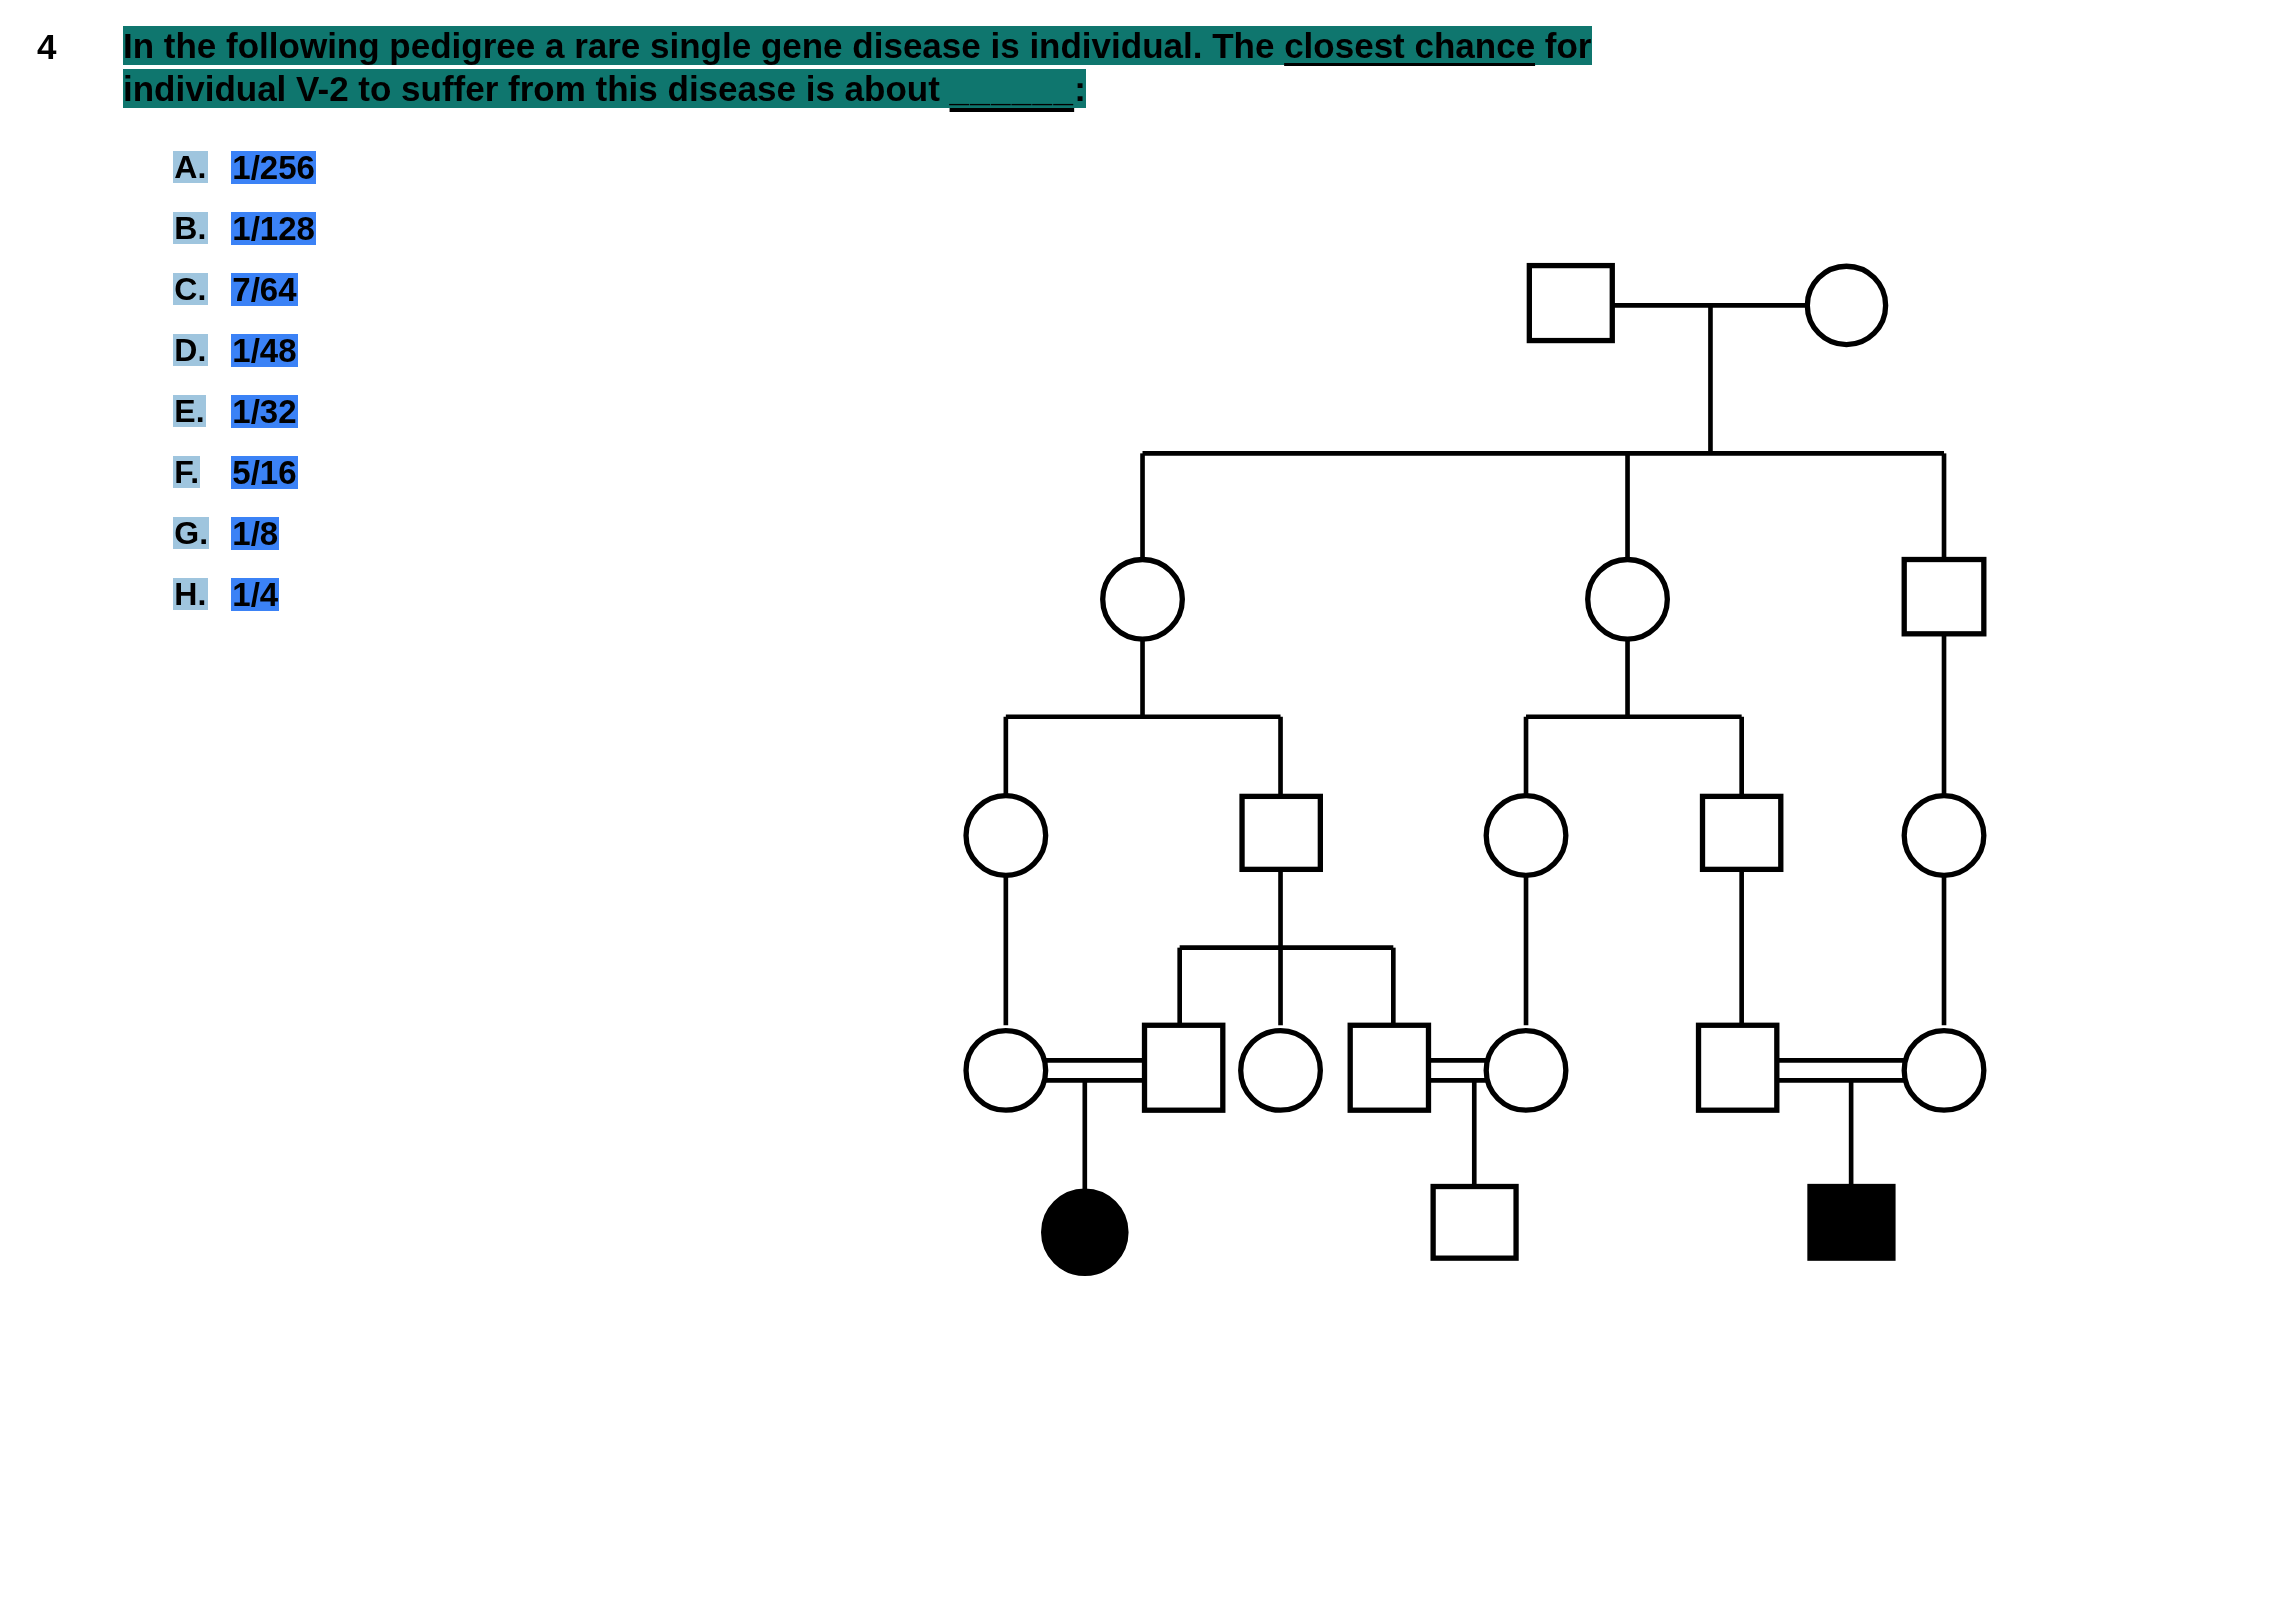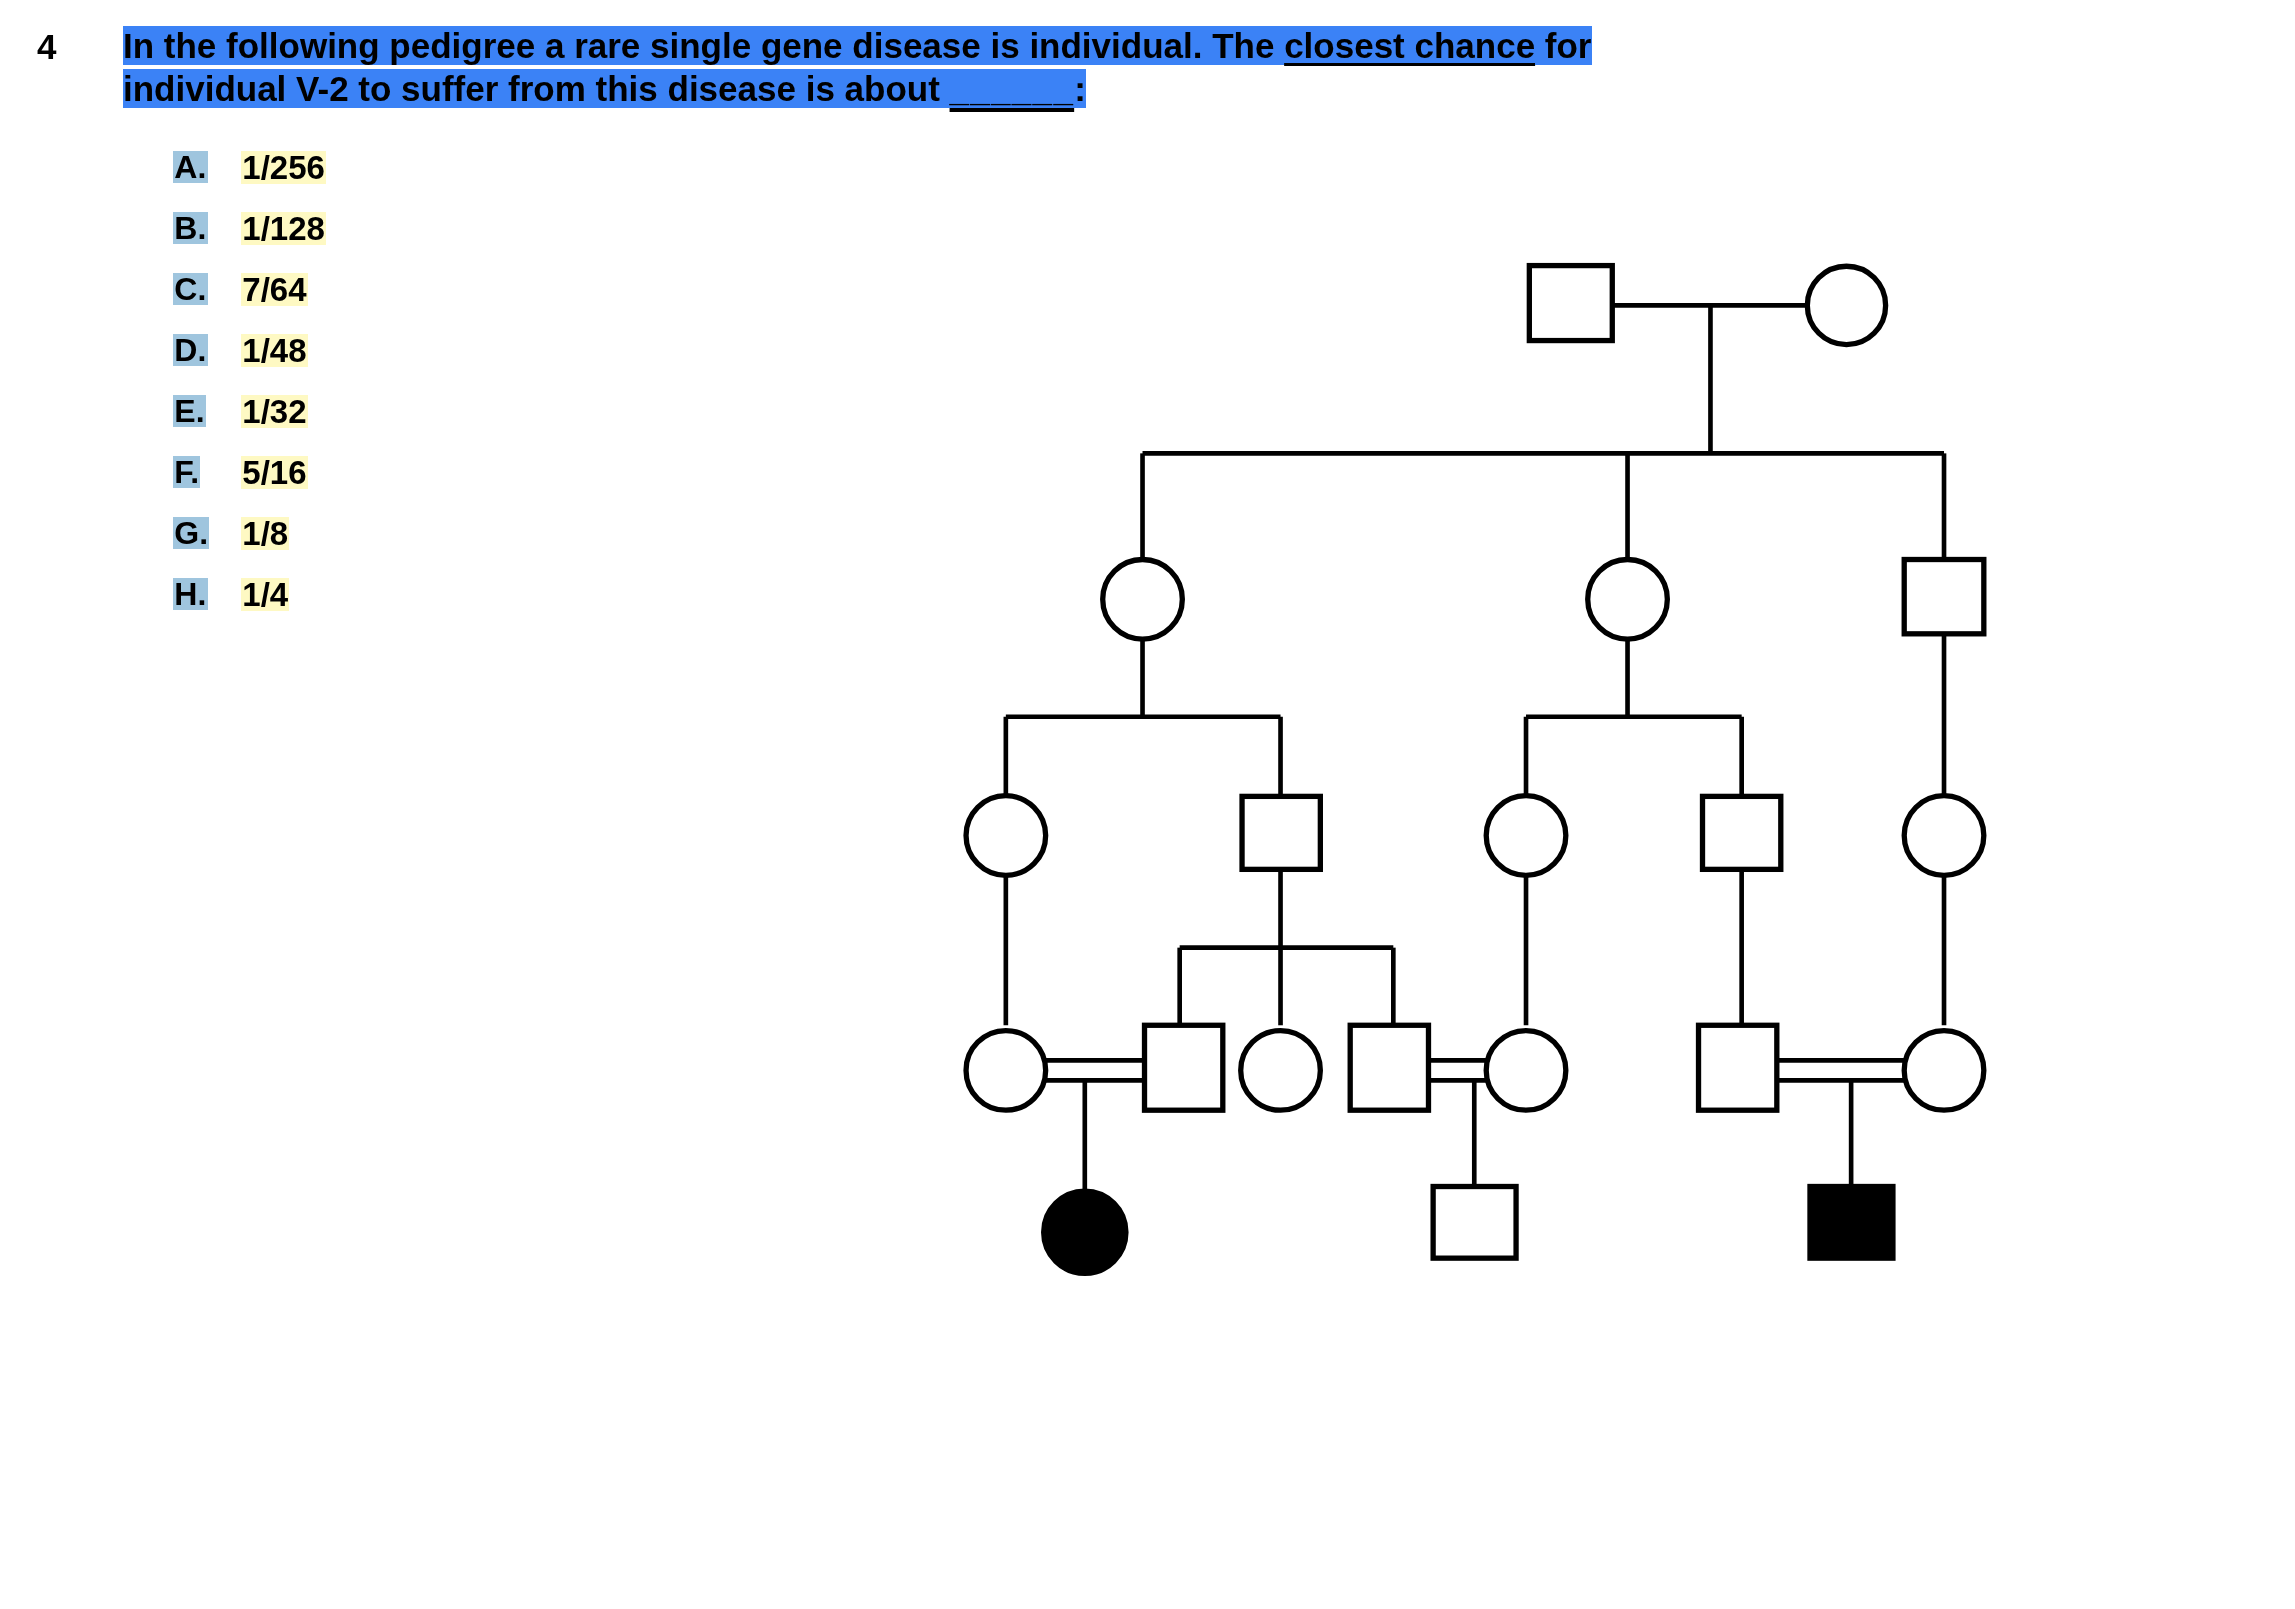--- a/index.html
+++ b/index.html
@@ -37,21 +37,21 @@
     position: absolute;
     left: 123px;
     top: 25px;
     width: 1871px;
     font-size: 35px;
     font-weight: bold;
     line-height: 1.22;
     color: #000;
   }
   #q-stem .hl {
-    background: #3b82f6;
+    background: #0f766e;
     box-decoration-break: clone;
     -webkit-box-decoration-break: clone;
   }
   #q-stem .ul {
     text-decoration: underline;
     text-decoration-thickness: 2.7px;
     text-underline-offset: 5.3px;
     text-align: center;
   }
   #q-stem .blank {
@@ -80,26 +80,26 @@
     top: 0;
     font-size: 32px;
     font-weight: bold;
     color: #000;
     background: #9fc5de;
     padding: 0 1.3px;
     line-height: 1.0;
   }
   .opt-text {
     position: absolute;
-    left: 68px;
+    left: 58px;
     top: 0;
     font-size: 33px;
     font-weight: bold;
     color: #000;
-    background: #fef9c3;
+    background: #3b82f6;
     padding: 0 1.3px;
     line-height: 1.0;
   }
 
   
   #pedigree-wrap {
     position: absolute;
     left: 0;
     top: 0;
     width: 2295px;

